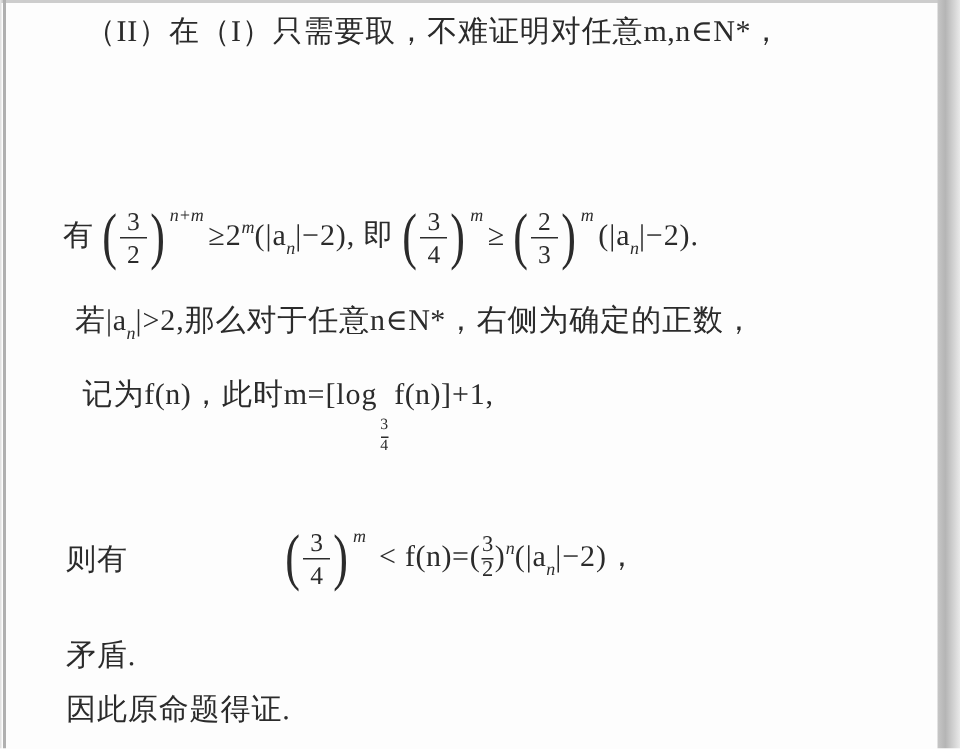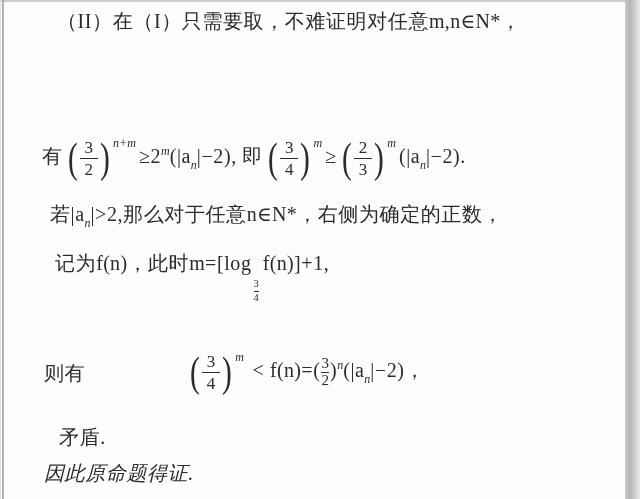--- a/index.html
+++ b/index.html
@@ -101,20 +101,20 @@
           <span class="den">4</span>
         </span>
         <span class="paren">)</span>
         <span class="exp">m</span>
       </span><span> &lt; </span><span class="mi">f(n)</span><span>=(</span><span class="sfrac">
         <span class="num">3</span>
         <span class="den">2</span>
       </span><span>)</span><span class="sup">n</span><span>(|</span><span class="mi">a</span><span class="sub">n</span><span>|−2)，</span>
   </div>
 
-  <div class="line" style="left:59px; top:424px;">
+  <div class="line" style="left:44px; top:424px;">
     <span>矛盾.</span>
   </div>
 
-  <div class="line" style="left:44px; top:460px;font-style:italic;">
+  <div class="line" style="left:44px; top:460px;">
     <span>因此原命题得证.</span>
   </div>
 </div>
 
 </body></html>

